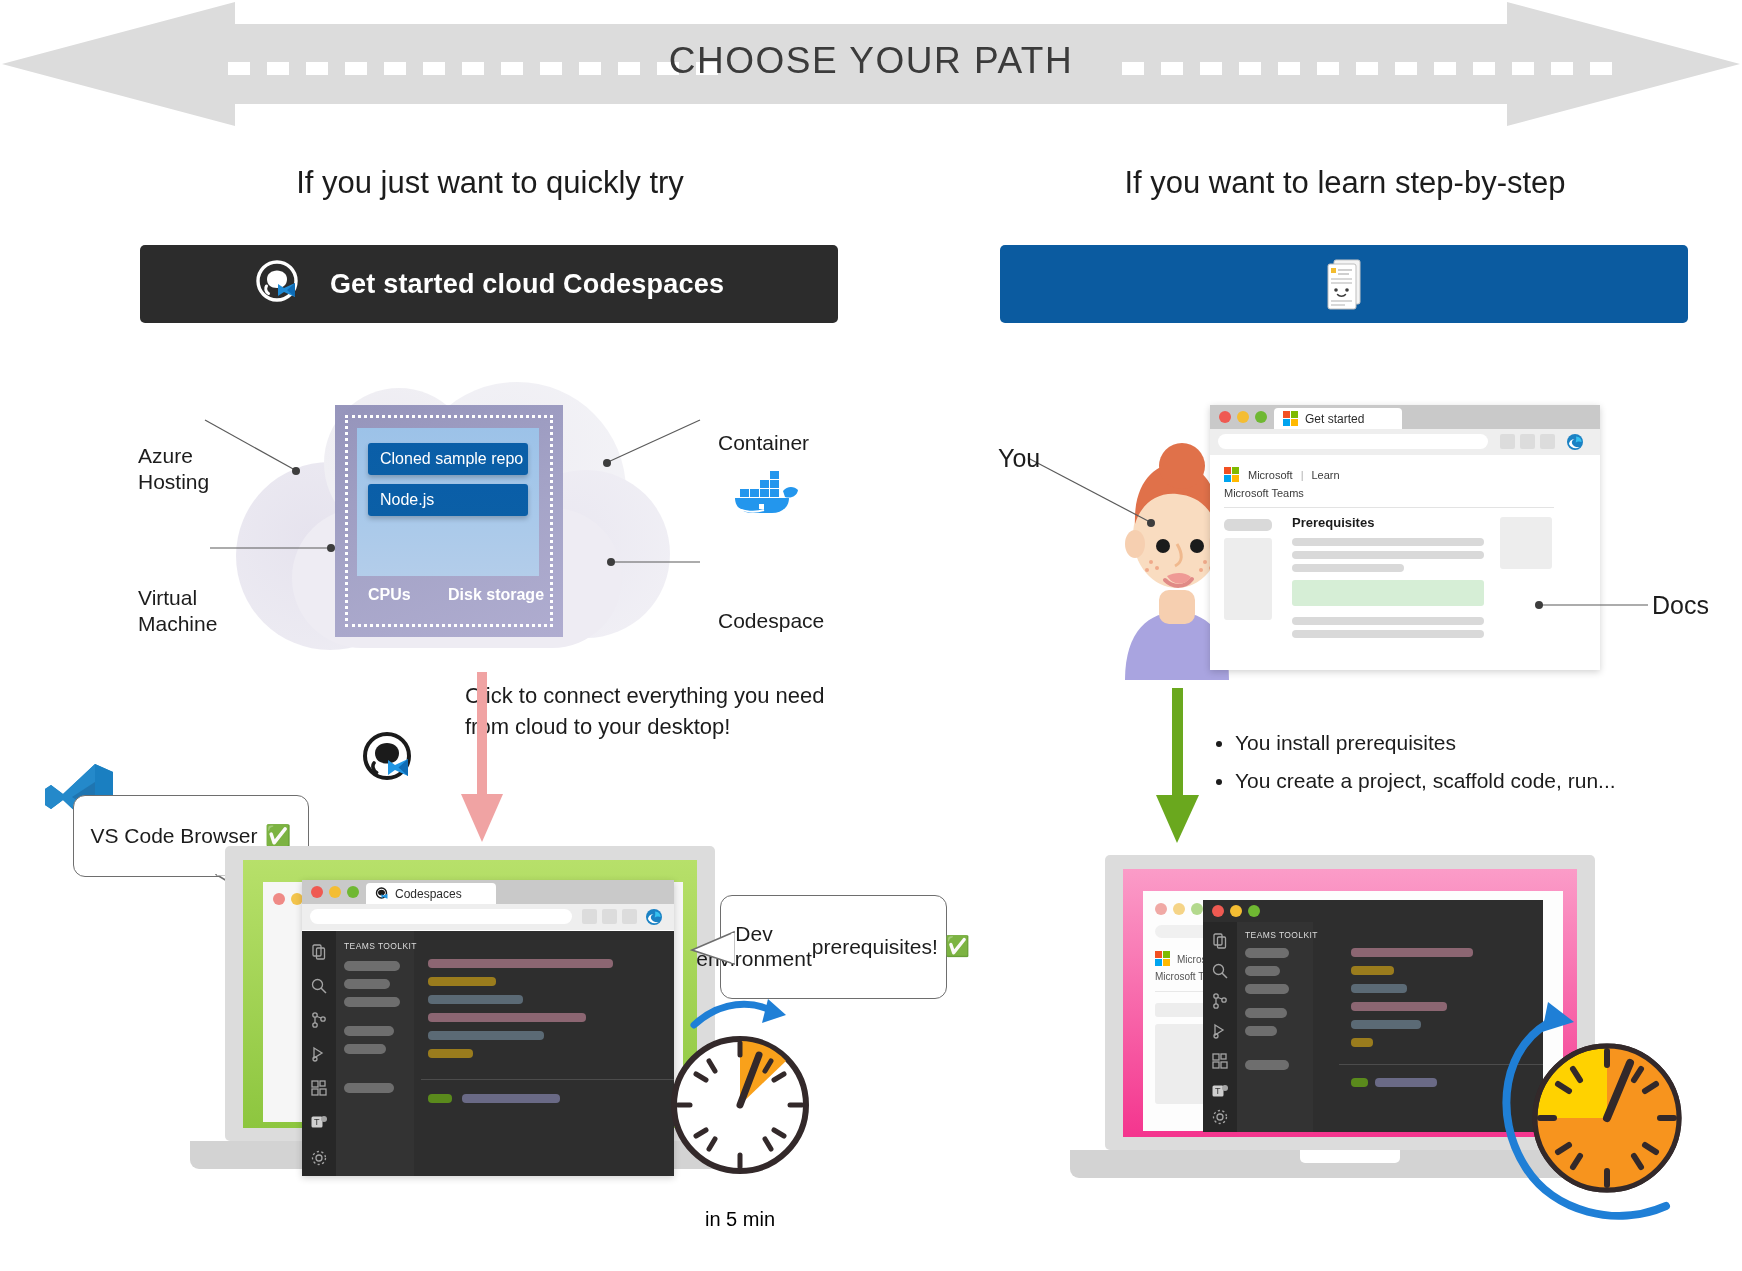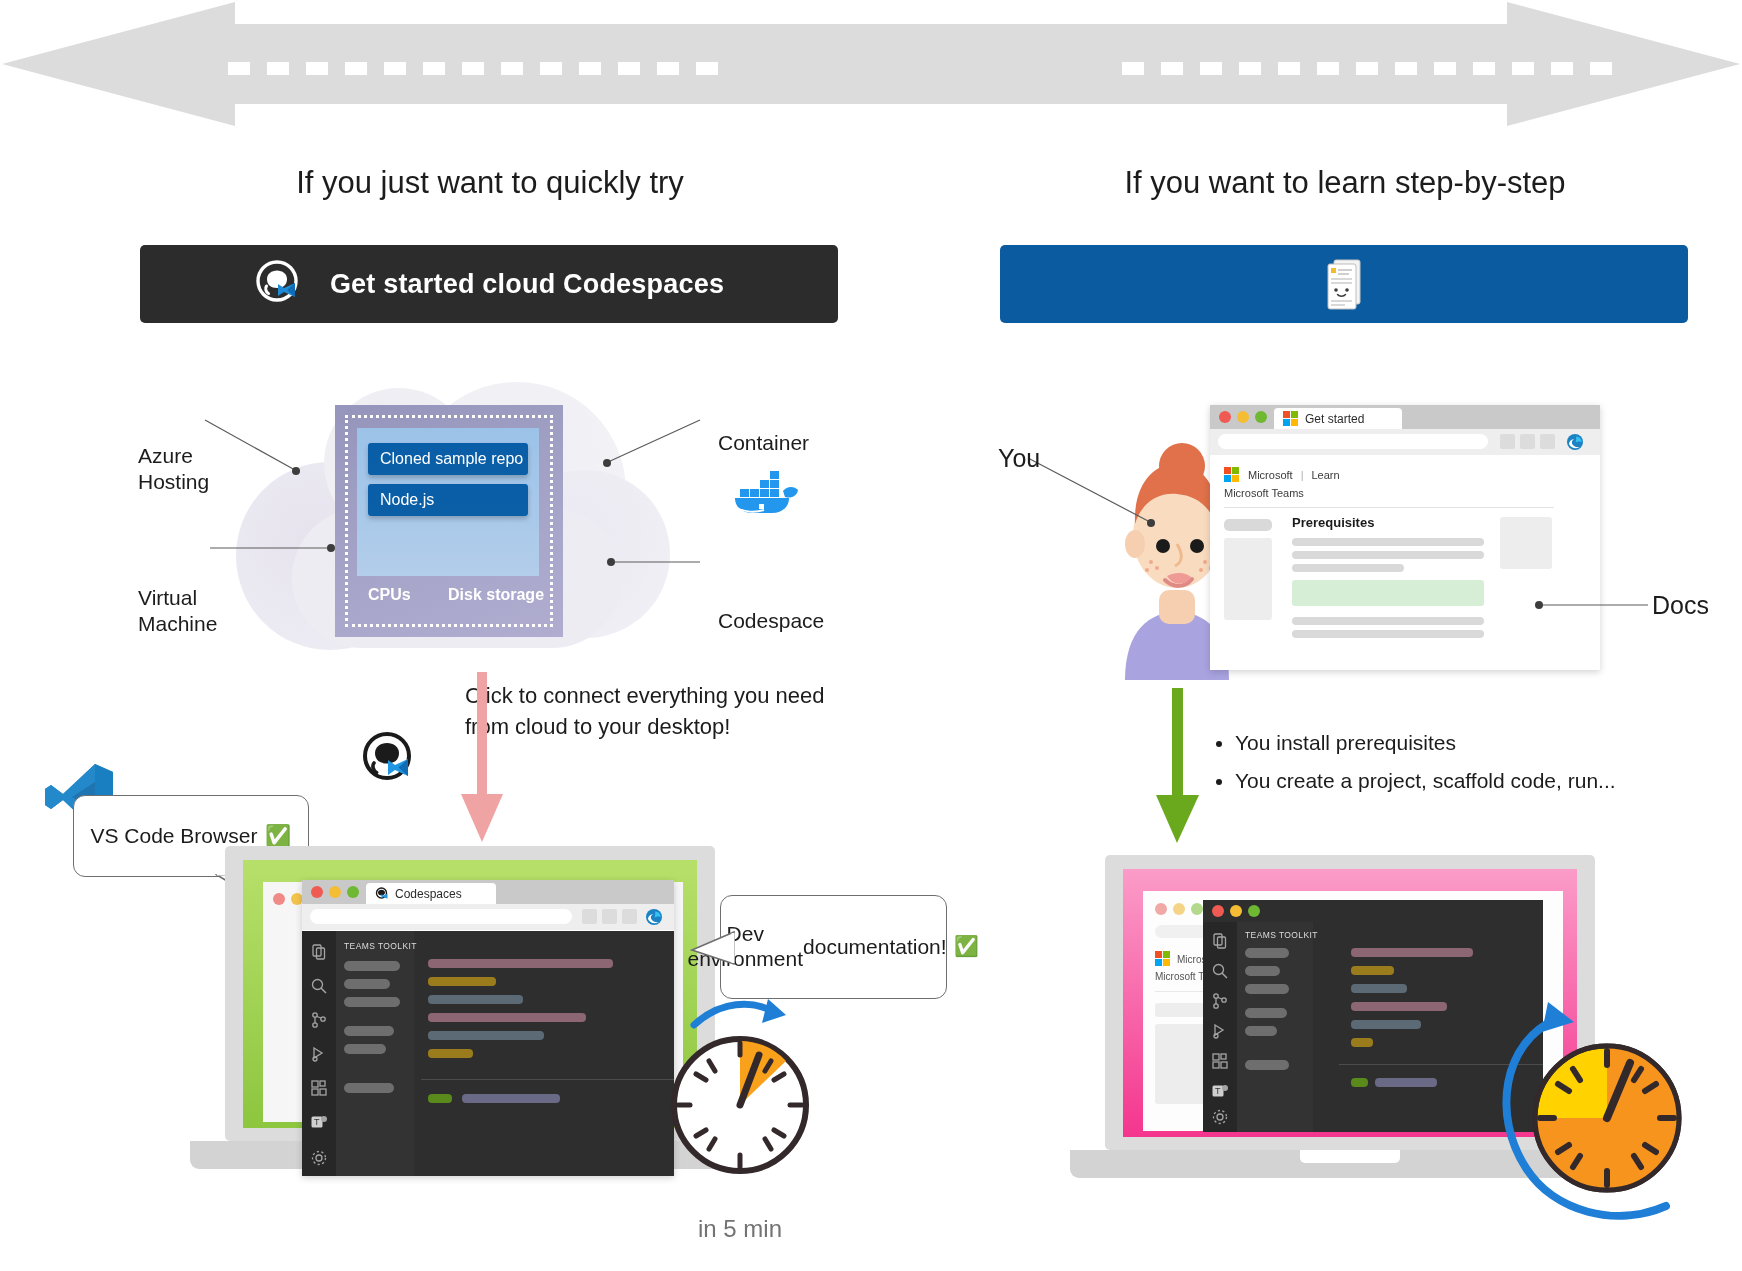--- a/index.html
+++ b/index.html
@@ -80,21 +80,21 @@
   .url-btn{position:absolute;width:15px;height:15px;background:#dcdcdc;border-radius:2px;}
 
   
   .vsc{position:absolute;background:#2e2e2e;overflow:hidden;}
   .vsc-rail{position:absolute;left:0;top:0;width:34px;height:100%;background:#272727;}
   .vsc-side{position:absolute;top:0;height:100%;background:#333333;}
   .vsc-side-title{position:absolute;color:#ddd;font-size:8.5px;letter-spacing:.4px;}
   .vsc-side-bar{position:absolute;height:10px;border-radius:5px;background:#6e6e6e;}
   .code-bar{position:absolute;height:9px;border-radius:4px;}
   .rail-ico{position:absolute;left:8px;width:18px;height:18px;opacity:.78;}
-  .clock-caption{position:absolute;font-size:24px;color:#737373;margin-top:7px;}
+  .clock-caption{position:absolute;font-size:20px;color:#000000;}
 
   
   #bullets{position:absolute;left:1205px;top:718px;font-size:21px;color:#1c1c1c;line-height:1.62;}
   #bullets ul{margin:8px;padding-left:22px;}
   #bullets li{margin:0 0 4px 0;}
 
   
   .ph-bar{position:absolute;background:#d9d9d9;border-radius:5px;}
   .ph-block{position:absolute;background:#ededed;border-radius:3px;}
   .ms-logo{position:relative;width:16px;height:16px;flex:none;}
@@ -130,20 +130,21 @@
     <div class="dash"></div>
       <div class="dash"></div>
     <div class="dash"></div>
       <div class="dash"></div>
     <div class="dash"></div>
       <div class="dash"></div>
     <div class="dash"></div>
       <div class="dash"></div>
     <div class="dash"></div>
   </div>
+  <div id="banner-title">CHOOSE YOUR PATH</div>
 </div>
 
 <div class="abs path-heading" style="left:140px;top:165px;width:700px;">If you just want to quickly try</div>
 <div class="abs path-heading" style="left:995px;top:165px;width:700px;">If you want to learn step-by-step</div>
 
 <div id="cta-codespaces" class="abs cta">
   <span class="gh-vs">
     <svg width="50" height="50" viewBox="0 0 50 50">
       <circle cx="23" cy="22" r="19" fill="none" stroke="#ffffff" stroke-width="3.4"></circle>
       <path d="M13 20c0-5 4.5-8.5 10-8.5S33 15 33 20c0 6-4 9-10 9s-10-3-10-9z" fill="#ffffff"></path>
@@ -384,21 +385,21 @@
     <div class="code-bar" style="left:126px;top:118px;width:45px;background:#9a7c1d;"></div>
     <div class="abs" style="left:119px;top:148px;width:253px;height:1px;background:#4c4c4c;"></div>
     <div class="code-bar" style="left:126px;top:163px;width:24px;background:#5a8a1c;"></div>
     <div class="code-bar" style="left:160px;top:163px;width:98px;background:#6a6a86;"></div>
   </div>
 </div>
 
 <div class="bubble" style="left:720px;top:895px;width:225px;height:102px;justify-content:center;">
   <div>Dev environment</div>
   <div style="display:flex;align-items:center;gap:8px;">
-    <span>documentation!</span>
+    <span>prerequisites!</span>
     <span style="font-size:20px;">✅</span>
   </div>
 </div>
 <svg class="abs" style="left:690px;top:930px;width:46px;height:46px;">
   <polygon points="44,2 2,20 44,34" fill="#ffffff" stroke="#6e6e6e" stroke-width="1.6"></polygon>
   <line x1="43" y1="3" x2="43" y2="33" stroke="#ffffff" stroke-width="3"></line>
 </svg>
 
 <svg class="abs" style="left:655px;top:1020px;width:170px;height:170px;">
   <circle cx="85" cy="85" r="66" fill="#ffffff" stroke="#33292a" stroke-width="6"></circle>

